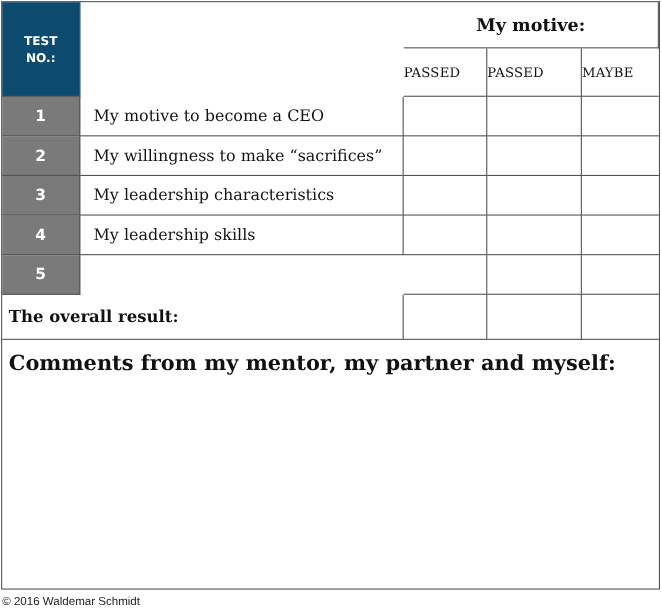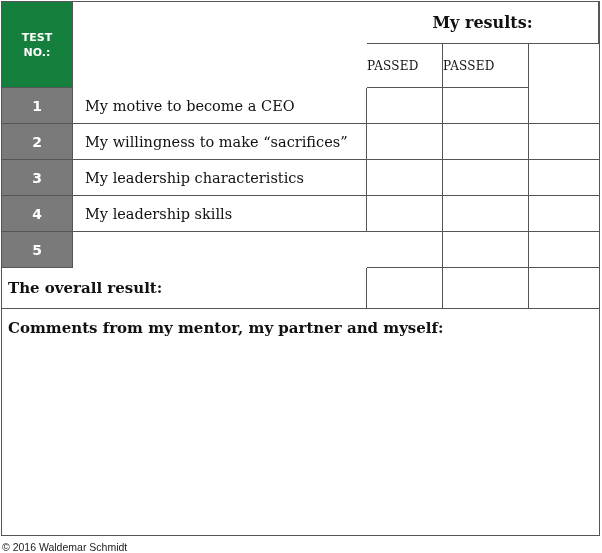--- a/index.html
+++ b/index.html
@@ -11,32 +11,35 @@
   .txt { font-size:14.5px; display:flex; align-items:center; padding-left:12px; }
   .hdr { font-weight:bold; font-size:15.5px; }
   .sub { font-size:12px; display:flex; align-items:center; justify-content:flex-start; letter-spacing:0.2px; }
   .footer { position:absolute; left:2px; top:541px; font-family:"Liberation Sans", sans-serif; font-size:10.5px; color:#222; }
 </style>
 </head>
 <body>
 
 <div class="wrap">
 
-  <div class="cell num" style="left:0;top:0;width:71px;height:86px;background:#15803d;flex-direction:column;font-size:11px;line-height:15px;">
+  <div class="cell num" style="left:0;top:0;width:71px;height:86px;background:#0c4a6e;flex-direction:column;font-size:11px;line-height:15px;">
     <span>TEST</span>
     <span>NO.:</span>
   </div>
   <div class="cell serif hdr" style="left:365px;top:0;width:232px;height:42px;display:flex;align-items:center;justify-content:center;font-size:16px;">
-    <span>My results:</span>
+    <span>My motive:</span>
   </div>
   <div class="cell serif sub" style="left:365px;top:42px;width:76px;height:44px;">
     <span>PASSED</span>
   </div>
   <div class="cell serif sub" style="left:441px;top:42px;width:86px;height:44px;">
     <span>PASSED</span>
+  </div>
+  <div class="cell serif sub" style="left:527px;top:42px;width:70px;height:44px;border-right:none;">
+    <span>MAYBE</span>
   </div>
 
   <div class="cell num" style="left:0;top:86px;width:71px;height:36px;font-size:14px;">
       <span>1</span>
     </div>
   <div class="cell serif txt" style="left:71px;top:86px;width:294px;height:36px;">
       <span>My motive to become a CEO</span>
     </div>
   <div class="cell" style="left:365px;top:86px;width:76px;height:36px;"></div>
   <div class="cell" style="left:441px;top:86px;width:86px;height:36px;"></div>
@@ -80,18 +83,18 @@
   <div class="cell" style="left:527px;top:230px;width:70px;height:36px;border-right:none;"></div>
 
   <div class="cell serif hdr" style="left:0;top:266px;width:365px;height:41px;display:flex;align-items:center;padding-left:6px;font-size:15px;">
     <span>The overall result:</span>
   </div>
   <div class="cell" style="left:365px;top:266px;width:76px;height:41px;"></div>
   <div class="cell" style="left:441px;top:266px;width:86px;height:41px;"></div>
   <div class="cell" style="left:527px;top:266px;width:70px;height:41px;border-right:none;"></div>
 
   <div class="cell serif" style="left:0;top:307px;width:597px;height:225px;border:none;padding:10px 6px;">
-    <div class="hdr" style="font-size:15px;">Comments from my mentor, my partner and myself:</div>
+    <div class="hdr" style="font-size:19px;">Comments from my mentor, my partner and myself:</div>
     <div style="min-height:180px;"></div>
   </div>
 </div>
 
 <div class="footer">© 2016 Waldemar Schmidt</div>
 
 </body></html>

